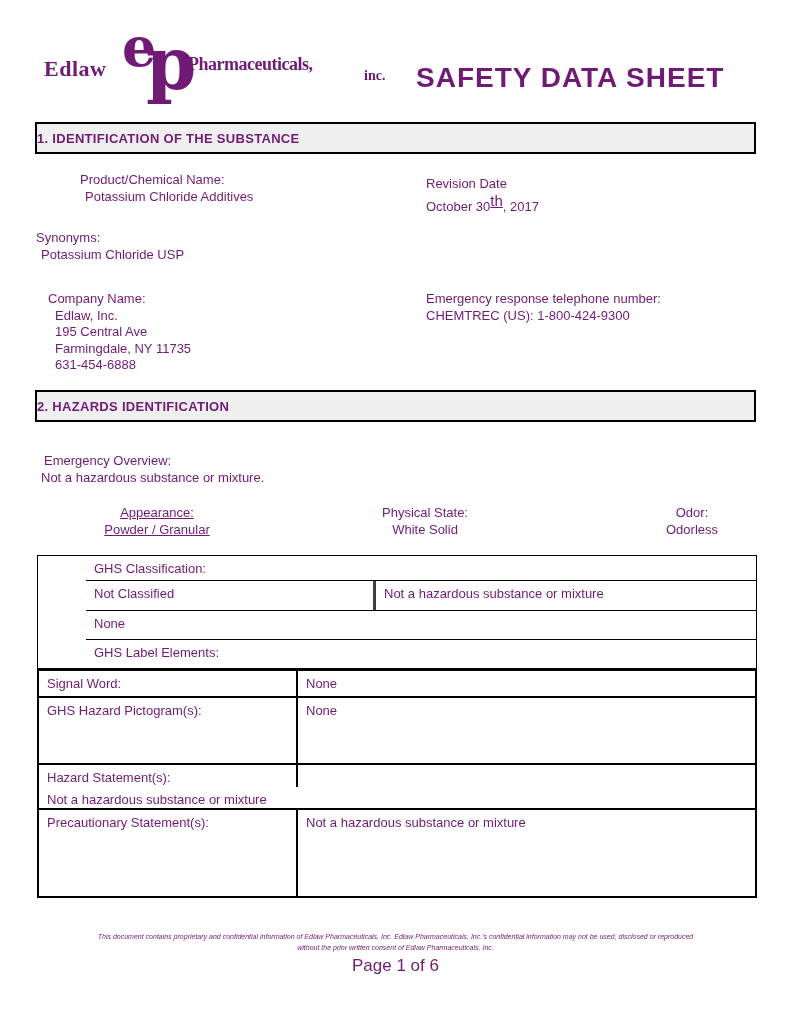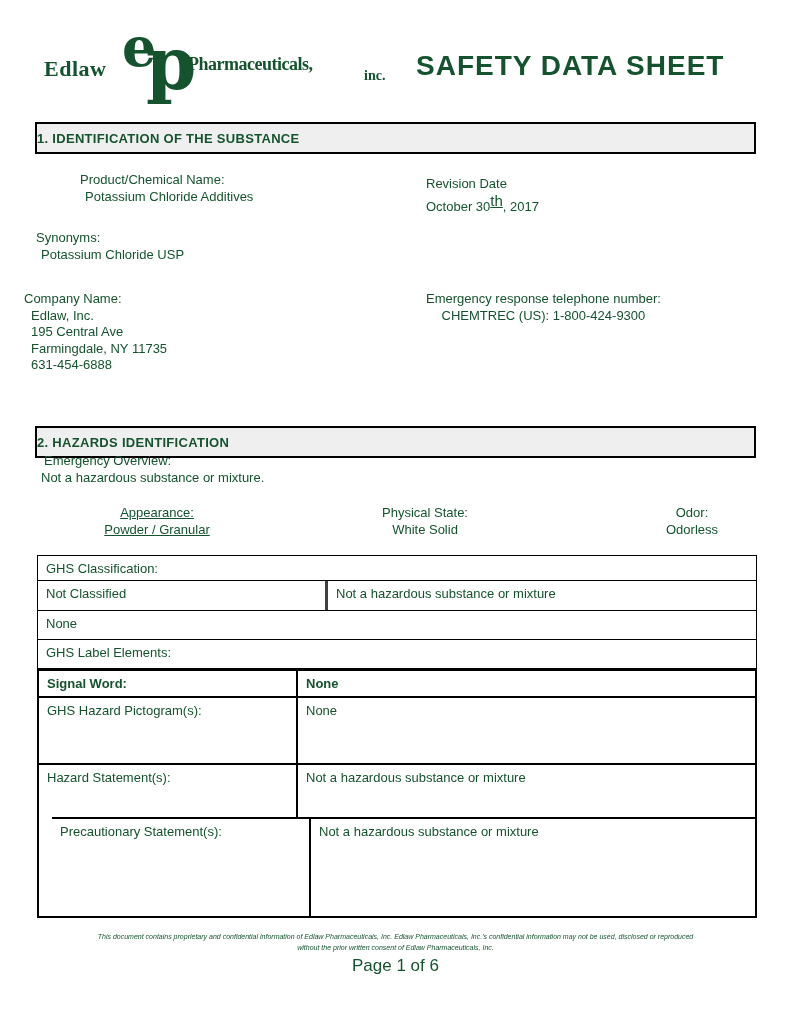--- a/index.html
+++ b/index.html
@@ -1,49 +1,49 @@
 <!DOCTYPE html>
 <html><head>
 <meta charset="utf-8">
 <style>
   * { margin:0; padding:0; box-sizing:border-box; }
   body { background:#888; font-family:"Liberation Sans", sans-serif; }
   .page {
     position:relative; width:791px; height:1024px; margin:0 auto;
-    background:#ffffff; color:#14532d; overflow:hidden;
+    background:#ffffff; color:#701a75; overflow:hidden;
   }
   
   .logo { position:absolute; left:40px; top:12px; width:320px; height:100px; }
   .logo .edlaw { position:absolute; left:4px; top:44px; font-family:"Liberation Serif", serif; font-weight:bold; font-size:22px; letter-spacing:.5px; }
   .logo .mono-e { position:absolute; left:82px; top:8px; font-family:"DejaVu Serif", serif; font-weight:bold; font-size:54px; line-height:1; }
   .logo .mono-p { position:absolute; left:106px; top:16px; font-family:"DejaVu Serif", serif; font-weight:bold; font-size:72px; line-height:1; }
   .logo .pharma { position:absolute; left:148px; top:42px; font-family:"Liberation Serif", serif; font-weight:bold; font-size:18px; letter-spacing:-.5px; }
   .logo .inc { position:absolute; left:324px; top:56px; font-family:"Liberation Serif", serif; font-weight:bold; font-size:14px; }
   
-  .sds-title { position:absolute; left:416px; top:50px; font-size:28px; font-weight:bold; letter-spacing:1px; }
+  .sds-title { position:absolute; left:416px; top:62px; font-size:28px; font-weight:bold; letter-spacing:1px; }
   
   .sec-header {
     position:absolute; left:35px; width:721px; height:32px;
     background:#efefef; border:2px solid #000;
     font-size:13px; font-weight:bold; letter-spacing:.3px;
     display:flex; align-items:center; 
   }
   .sec-1 { top:122px; }
-  .sec-2 { top:426px;text-align:right; }
+  .sec-2 { top:390px;text-align:right; }
   
   .fld { position:absolute; font-size:13px; line-height:16.5px; }
   .fld .lbl { }
   .fld .val { padding-left:5px;text-align:center; }
   .addr div { padding-left:7px; }
   sup { font-size:15px;text-decoration:underline; }
   
   .prop { position:absolute; top:504px; width:200px; text-align:center; font-size:13px; line-height:17px; }
   
   .tbl { position:absolute; left:37px; width:720px; font-size:13px; }
-  .tbl1 { top:555px; border:1px solid #000; }
+  .tbl1 { top:555px; border:1px solid #000;padding-left:48px; }
   .tbl1 .row { display:flex; border-top:1px solid #000; }
   .tbl1 .row:first-child { border-top:none; }
   .tbl1 .cl { width:290px; border-right:3px solid #404040; }
   .tbl2 { top:669px; border:2px solid #000; }
   .tbl2 .row { display:flex; border-top:2px solid #000; }
   .tbl2 .row:first-child { border-top:none; }
   .tbl2 .cl { width:259px; border-right:2px solid #000; }
   .cell { padding:5px 8px 2px 8px; }
   .cv { flex:1; }
   
@@ -76,29 +76,29 @@
   <div class="fld" style="left:426px; top:176px;">
     <div class="lbl">Revision Date</div>
     <div><span>October 30</span><sup>th</sup><span>, 2017</span></div>
   </div>
 
   <div class="fld" style="left:36px; top:230px;">
     <div class="lbl">Synonyms:</div>
     <div class="val">Potassium Chloride USP</div>
   </div>
 
-  <div class="fld addr" style="left:24px; top:291px;">
+  <div class="fld addr" style="left:48px; top:291px;">
     <div class="lbl" style="padding-left:0;">Company Name:</div>
     <div>Edlaw, Inc.</div>
     <div>195 Central Ave</div>
     <div>Farmingdale, NY 11735</div>
     <div>631-454-6888</div>
   </div>
 
-  <div class="fld" style="left:426px; top:291px;text-align:center;">
+  <div class="fld" style="left:426px; top:291px;">
     <div class="lbl">Emergency response telephone number:</div>
     <div>CHEMTREC (US): 1-800-424-9300</div>
   </div>
 
   <div class="sec-header sec-2">2. HAZARDS IDENTIFICATION</div>
 
   <div class="fld" style="left:44px; top:453px;">
     <div class="lbl">Emergency Overview:</div>
     <div style="margin-left:-3px;">Not a hazardous substance or mixture.</div>
   </div>
@@ -126,33 +126,33 @@
     </div>
     <div class="row" style="height:29px;">
       <div class="cv cell">None</div>
     </div>
     <div class="row" style="height:29px;">
       <div class="cell">GHS Label Elements:</div>
     </div>
   </div>
 
   <div class="tbl tbl2">
-    <div class="row" style="height:25px;font-weight:bold;">
+    <div class="row" style="height:25px;">
       <div class="cl cell">Signal Word:</div>
       <div class="cv cell">None</div>
     </div>
     <div class="row" style="height:67px;">
       <div class="cl cell">GHS Hazard Pictogram(s):</div>
       <div class="cv cell">None</div>
     </div>
-    <div class="row" style="height:54px;">
+    <div class="row" style="height:45px;flex-direction:column;">
       <div class="cl cell">Hazard Statement(s):</div>
       <div class="cv cell">Not a hazardous substance or mixture</div>
     </div>
-    <div class="row" style="height:99px;margin-left:13px;">
+    <div class="row" style="height:88px;">
       <div class="cl cell">Precautionary Statement(s):</div>
       <div class="cv cell">Not a hazardous substance or mixture</div>
     </div>
   </div>
 
   <div class="footer">
     <div class="fine">This document contains proprietary and confidential information of Edlaw Pharmaceuticals, Inc. Edlaw Pharmaceuticals, Inc.'s confidential information may not be used, disclosed or reproduced</div>
     <div class="fine">without the prior written consent of Edlaw Pharmaceuticals, Inc.</div>
     <div class="pageno">Page 1 of 6</div>
   </div>

